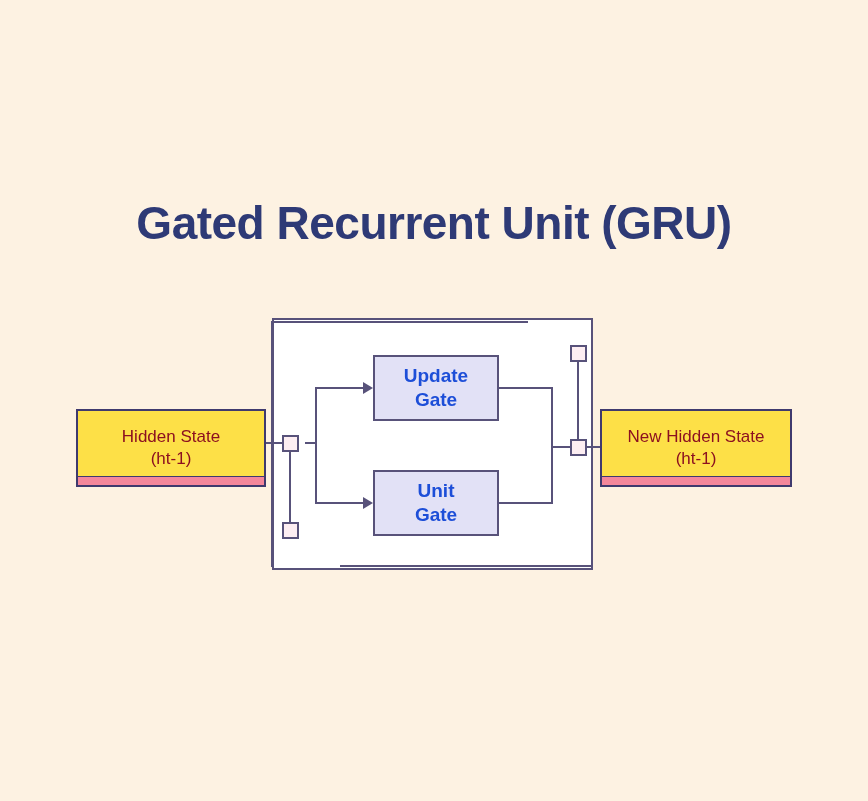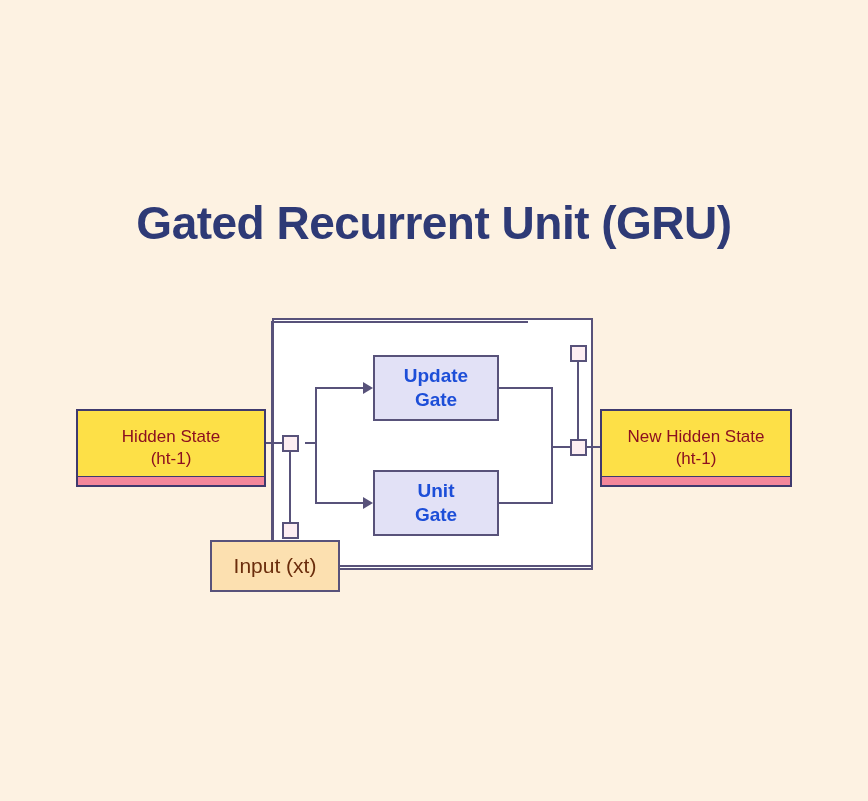--- a/index.html
+++ b/index.html
@@ -178,17 +178,14 @@
     <span>Update</span>
     <span class="line2">Gate</span>
   </div>
 
   <div class="node gate-box" style="left:373px; top:470px; width:126px; height:66px;">
     <span>Unit</span>
     <span class="line2">Gate</span>
   </div>
 
 
-  <div class="node io-box" style="left:210px; top:540px; width:130px; height:52px;">
-    <span>Input (xt)</span>
-  </div>
 
 </div>
 
 </body></html>

